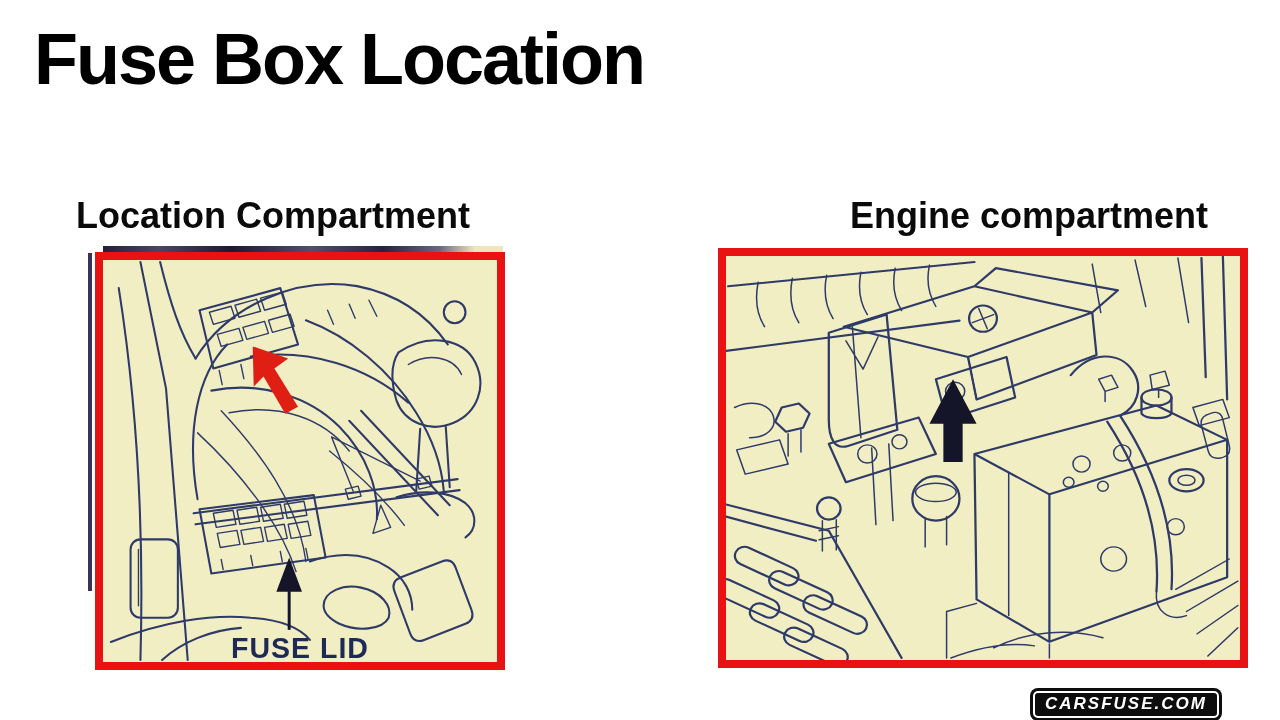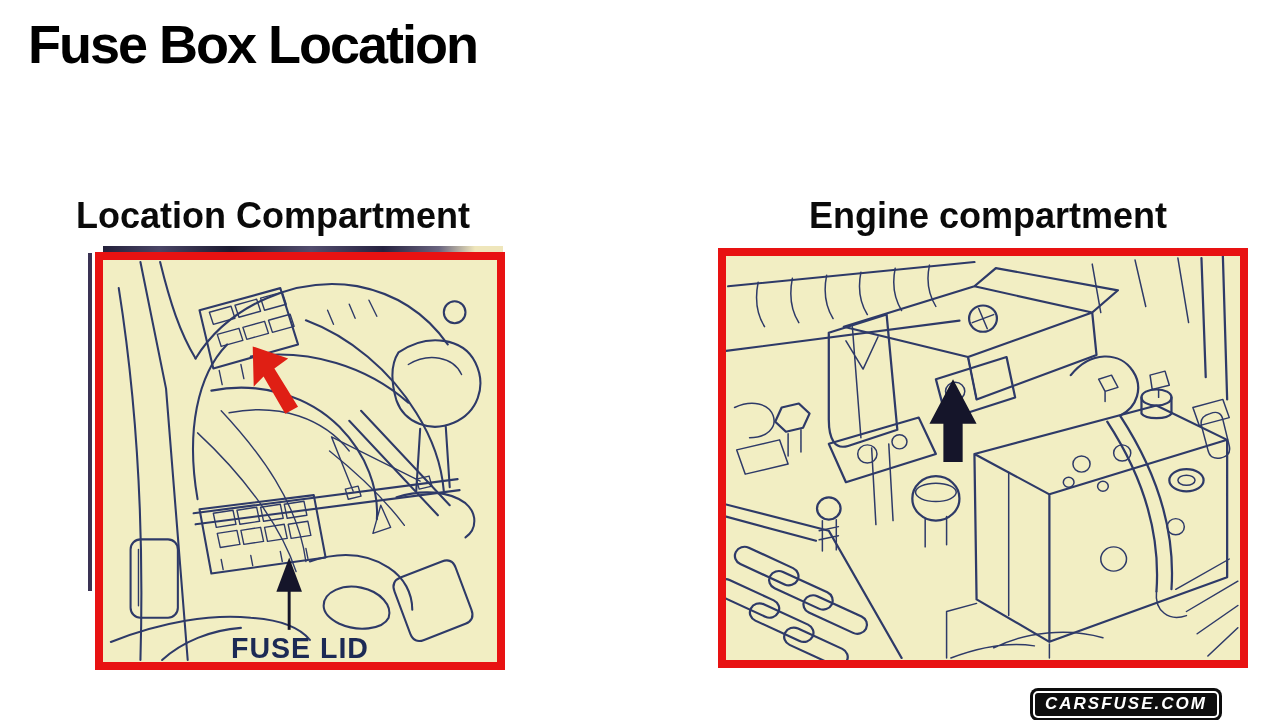--- a/index.html
+++ b/index.html
@@ -14,30 +14,30 @@
     --title-text:#000000;
   }
   *{box-sizing:border-box;}
   html,body{margin:0;padding:0;}
   body{
     width:1280px;height:720px;background:#ffffff;position:relative;overflow:hidden;
     font-family:"Liberation Sans","DejaVu Sans",sans-serif;
   }
   .page{position:absolute;inset:0;}
   .title{
-    position:absolute;left:28px;top:16px;margin:0;
-    font-size:54px;font-weight:bold;letter-spacing:-2px;line-height:1.05;
+    position:absolute;left:28px;top:16px;margin:6px;
+    font-size:72px;font-weight:bold;letter-spacing:-2px;line-height:1.05;
     color:var(--title-text,#000);
   }
   .panel-label{
     position:absolute;top:196px;margin:0;
     font-size:36px;font-weight:bold;color:#0a0a0a;text-align:center;line-height:1.1;
   }
   .panel-label.passenger{left:28px;width:490px;}
-  .panel-label.engine{left:768px;width:440px;}
+  .panel-label.engine{left:768px;width:440px;text-align:right;}
   .diagram{
     position:absolute;margin:0;
     border:8px solid var(--diagram-border,#e81212);
     background:var(--diagram-background,#f2eec3);
   }
   .diagram.passenger{left:95px;top:252px;width:410px;height:418px;text-align:center;}
   .diagram.engine{left:718px;top:248px;width:530px;height:420px;}
   .diagram svg{display:block;width:100%;height:100%;}
   .artifact{position:absolute;}
   .artifact.top{

